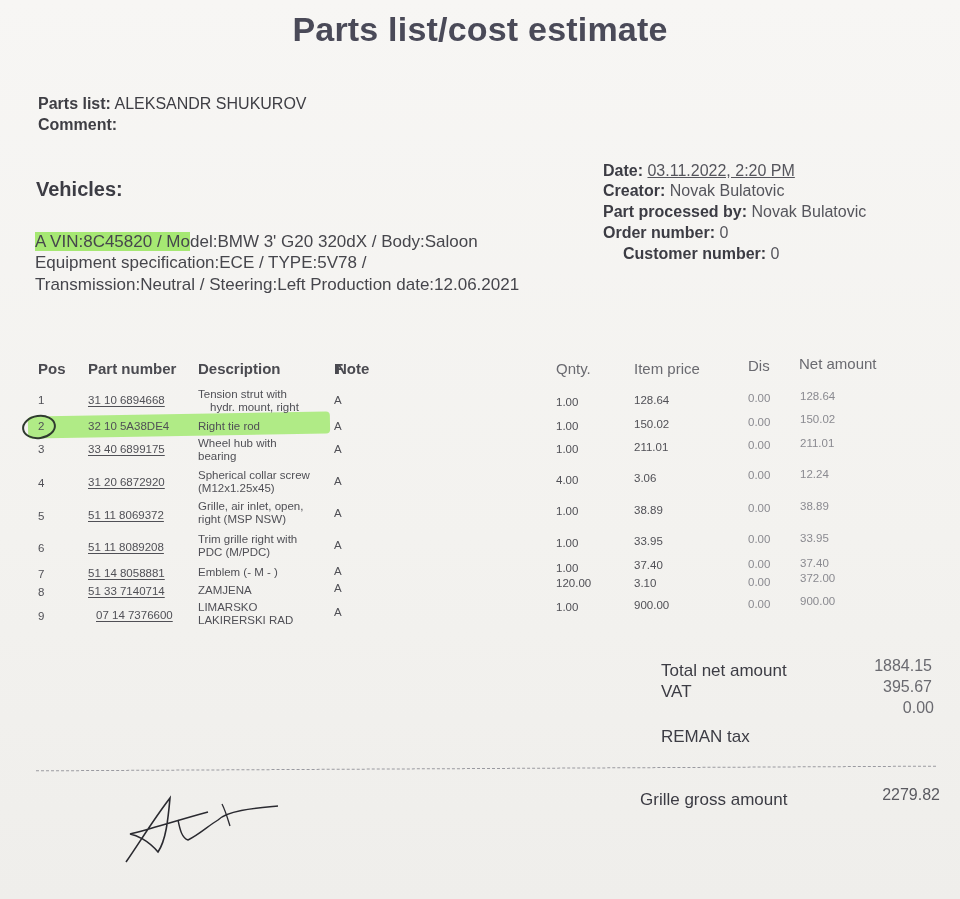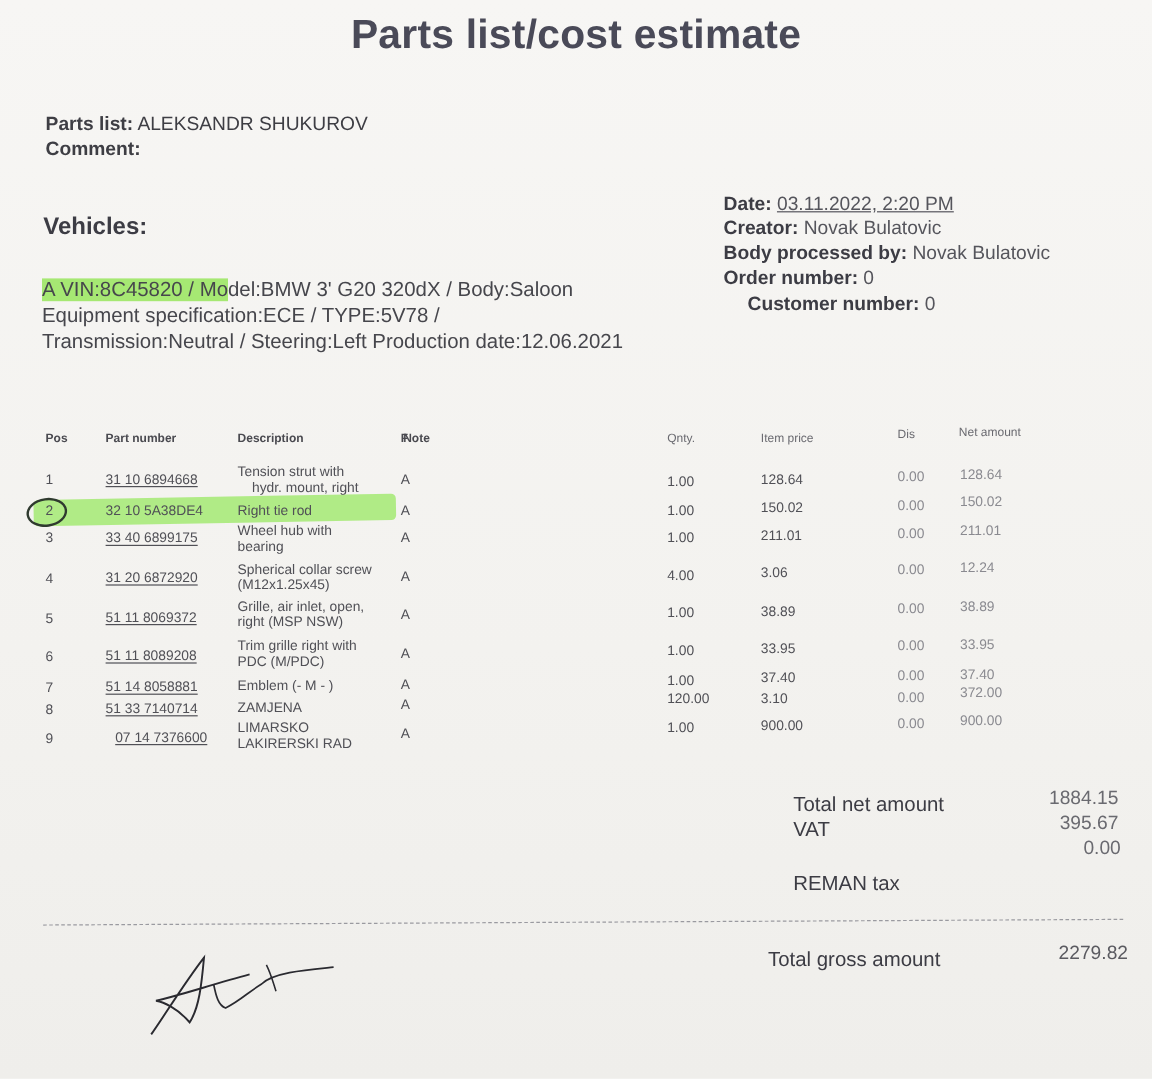--- a/index.html
+++ b/index.html
@@ -16,21 +16,21 @@
   }
   .hdr-line { position:absolute; left:38px; font-size:16px; color:#3e3e44; }
   .hdr-line b { font-weight:bold; }
   .vehicles-label { position:absolute; left:36px; top:178px; font-size:20px; font-weight:bold; color:#3c3c44; }
   .veh { position:absolute; left:35px; font-size:17px; color:#46464c; white-space:nowrap; }
   .hl { background:#a6e873; }
   .meta { position:absolute; left:603px; font-size:16px; color:#3c3c44; white-space:nowrap; }
   .meta b { font-weight:bold; }
   .meta .v { color:#55555c; }
   .meta u { color:#55555c; }
-  .th { position:absolute; top:360px; font-size:10px; color:#4a4a50; font-weight:bold; }
+  .th { position:absolute; top:360px; font-size:15px; color:#4a4a50; font-weight:bold; }
   .th.light { font-weight:normal; color:#6a6a70; }
   .row { position:absolute; left:0; width:960px; }
   .cell { position:absolute; font-size:11.5px; color:#505056; white-space:nowrap; line-height:12px; }
   .pn { text-decoration:underline; text-underline-offset:2px; }
   .light { color:#8a8a90; }
   .rowhl { position:absolute; left:28px; top:414px; width:302px; height:22px; background:#a8ea7a; transform:rotate(-1deg); border-radius:4px; opacity:0.9; }
   .circle { position:absolute; left:22px; top:415px; width:30px; height:20px; border:2px solid #2f3a2f; border-radius:50%; transform:rotate(-8deg); }
   .tot { position:absolute; font-size:17px; color:#3c3c44; }
   .totv { position:absolute; font-size:16px; color:#6a6a70; text-align:right; width:120px; }
   .rule { position:absolute; left:36px; top:768px; width:900px; border-top:1px dashed #9a9aa0; transform:rotate(-0.3deg); }
@@ -56,21 +56,21 @@
 <div class="veh" style="top:253px;">Equipment specification:ECE / TYPE:5V78 /</div>
 <div class="veh" style="top:275px;">Transmission:Neutral / Steering:Left Production date:12.06.2021</div>
 
 <div class="meta" style="top:162px;">
   <b>Date:</b> <u>03.11.2022, 2:20 PM</u>
 </div>
 <div class="meta" style="top:182px;">
   <b>Creator:</b> <span class="v">Novak Bulatovic</span>
 </div>
 <div class="meta" style="top:203px;">
-  <b>Body processed by:</b> <span class="v">Novak Bulatovic</span>
+  <b>Part processed by:</b> <span class="v">Novak Bulatovic</span>
 </div>
 <div class="meta" style="top:224px;">
   <b>Order number:</b> <span class="v">0</span>
 </div>
 <div class="meta" style="top:245px;margin-left:20px;">
   <b>Customer number:</b> <span class="v">0</span>
 </div>
 
 <div class="th" style="left:38px;">Pos</div>
 <div class="th" style="left:88px;">Part number</div>
@@ -192,20 +192,20 @@
 
 <div class="tot" style="left:661px;top:661px;">Total net amount</div>
 <div class="totv" style="left:812px;top:657px;">1884.15</div>
 <div class="tot" style="left:661px;top:682px;">VAT</div>
 <div class="totv" style="left:812px;top:678px;">395.67</div>
 <div class="tot" style="left:661px;top:727px;">REMAN tax</div>
 <div class="totv" style="left:814px;top:699px;">0.00</div>
 
 <div class="rule"></div>
 
-<div class="tot" style="left:640px;top:790px;">Total gross amount</div>
+<div class="tot" style="left:640px;top:790px;">Grille gross amount</div>
 <div class="totv" style="left:820px;top:786px;color:#5a5a60;">2279.82</div>
 
 <svg style="position:absolute;left:118px;top:790px;" width="170" height="80" viewBox="0 0 170 80">
   <path d="M8 72 C 20 55, 35 30, 52 8 C 50 30, 48 50, 40 62 C 30 50, 18 45, 12 44 C 30 40, 60 30, 90 22" fill="none" stroke="#2a2a30" stroke-width="1.6"></path>
   <path d="M60 30 C 62 40, 64 48, 70 50 C 82 44, 90 36, 100 30 C 110 20, 140 18, 160 16" fill="none" stroke="#2a2a30" stroke-width="1.4"></path>
   <path d="M104 14 C 108 22, 110 30, 112 36" fill="none" stroke="#2a2a30" stroke-width="1.3"></path>
 </svg>
 
 </body></html>

